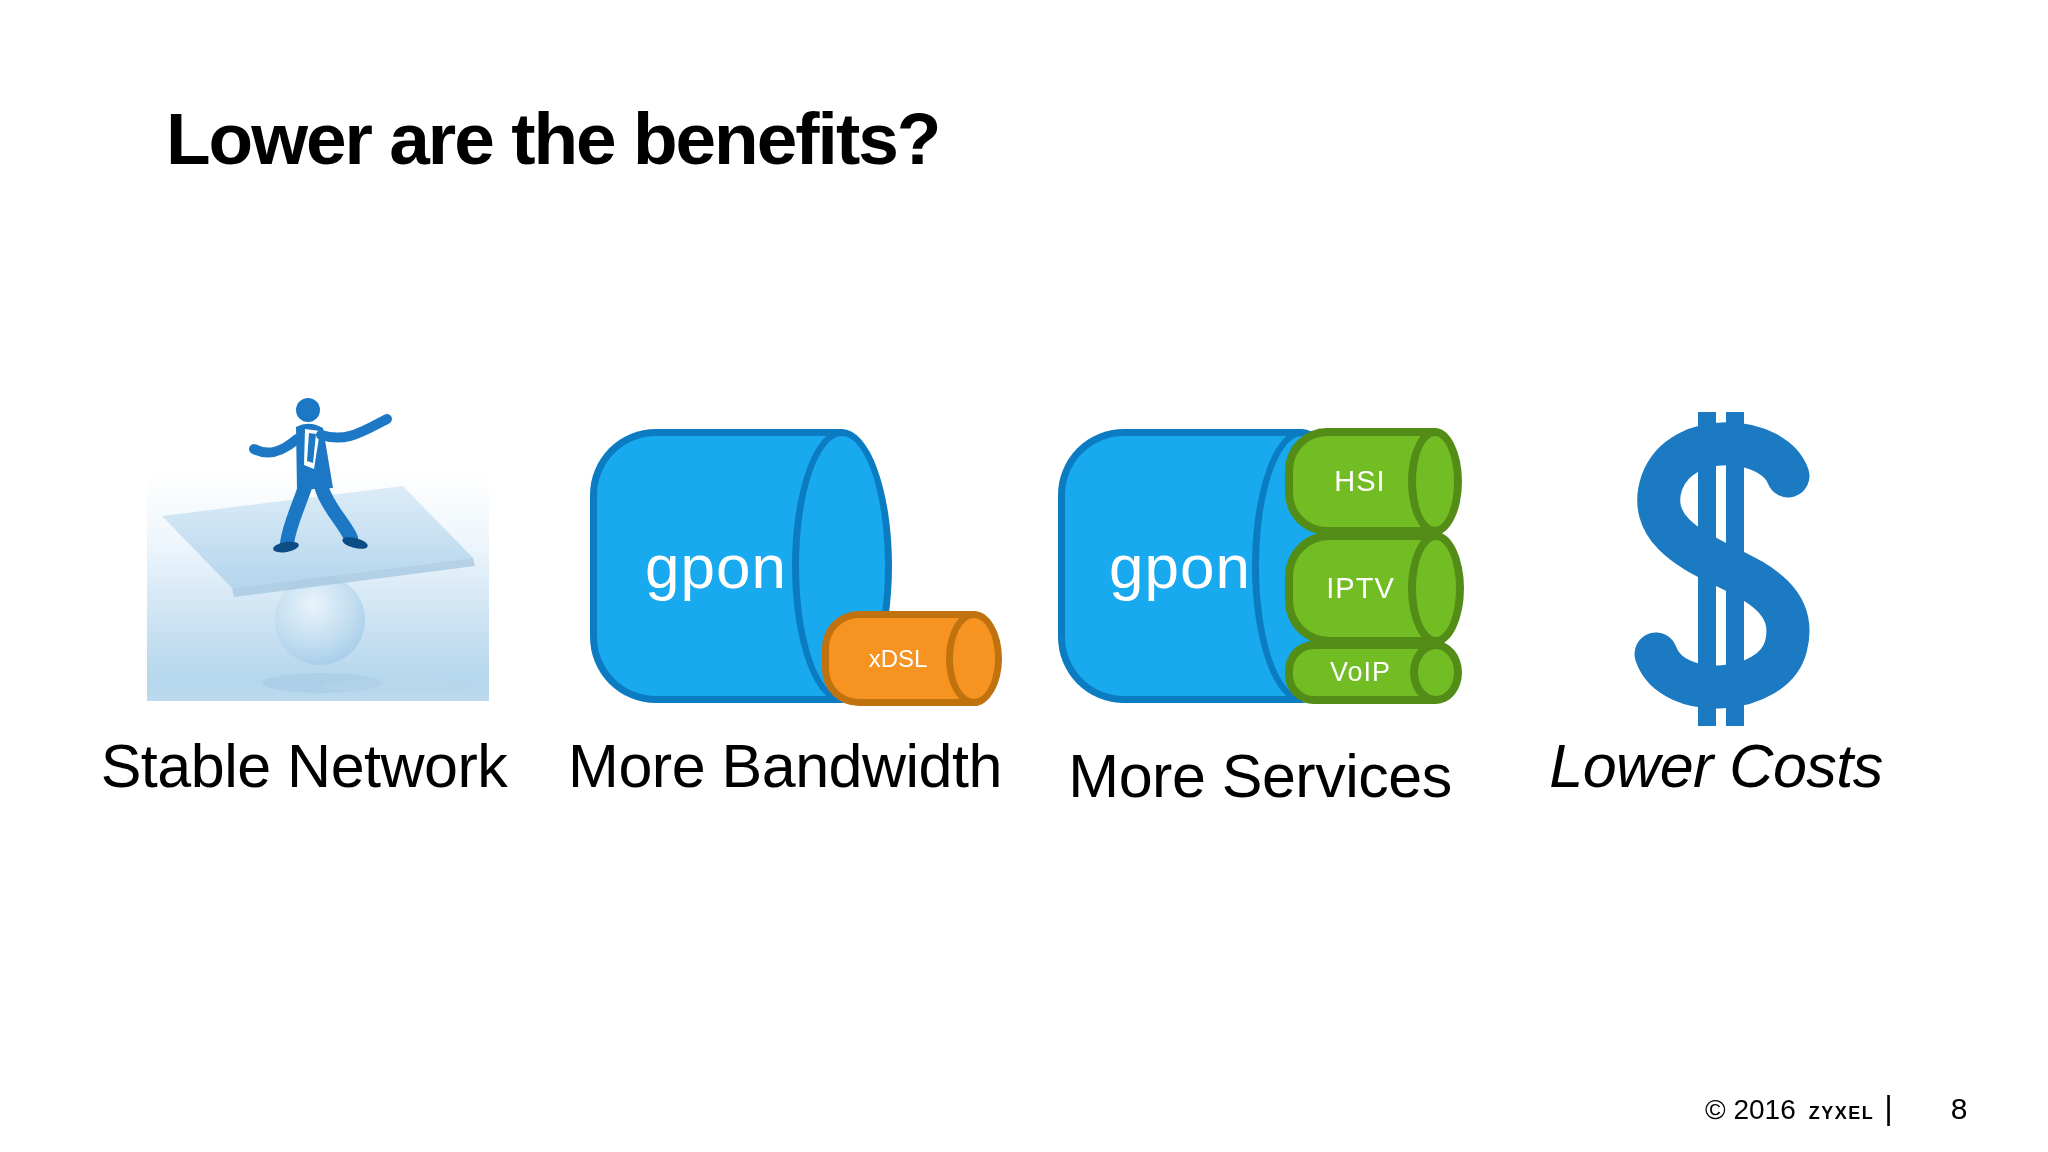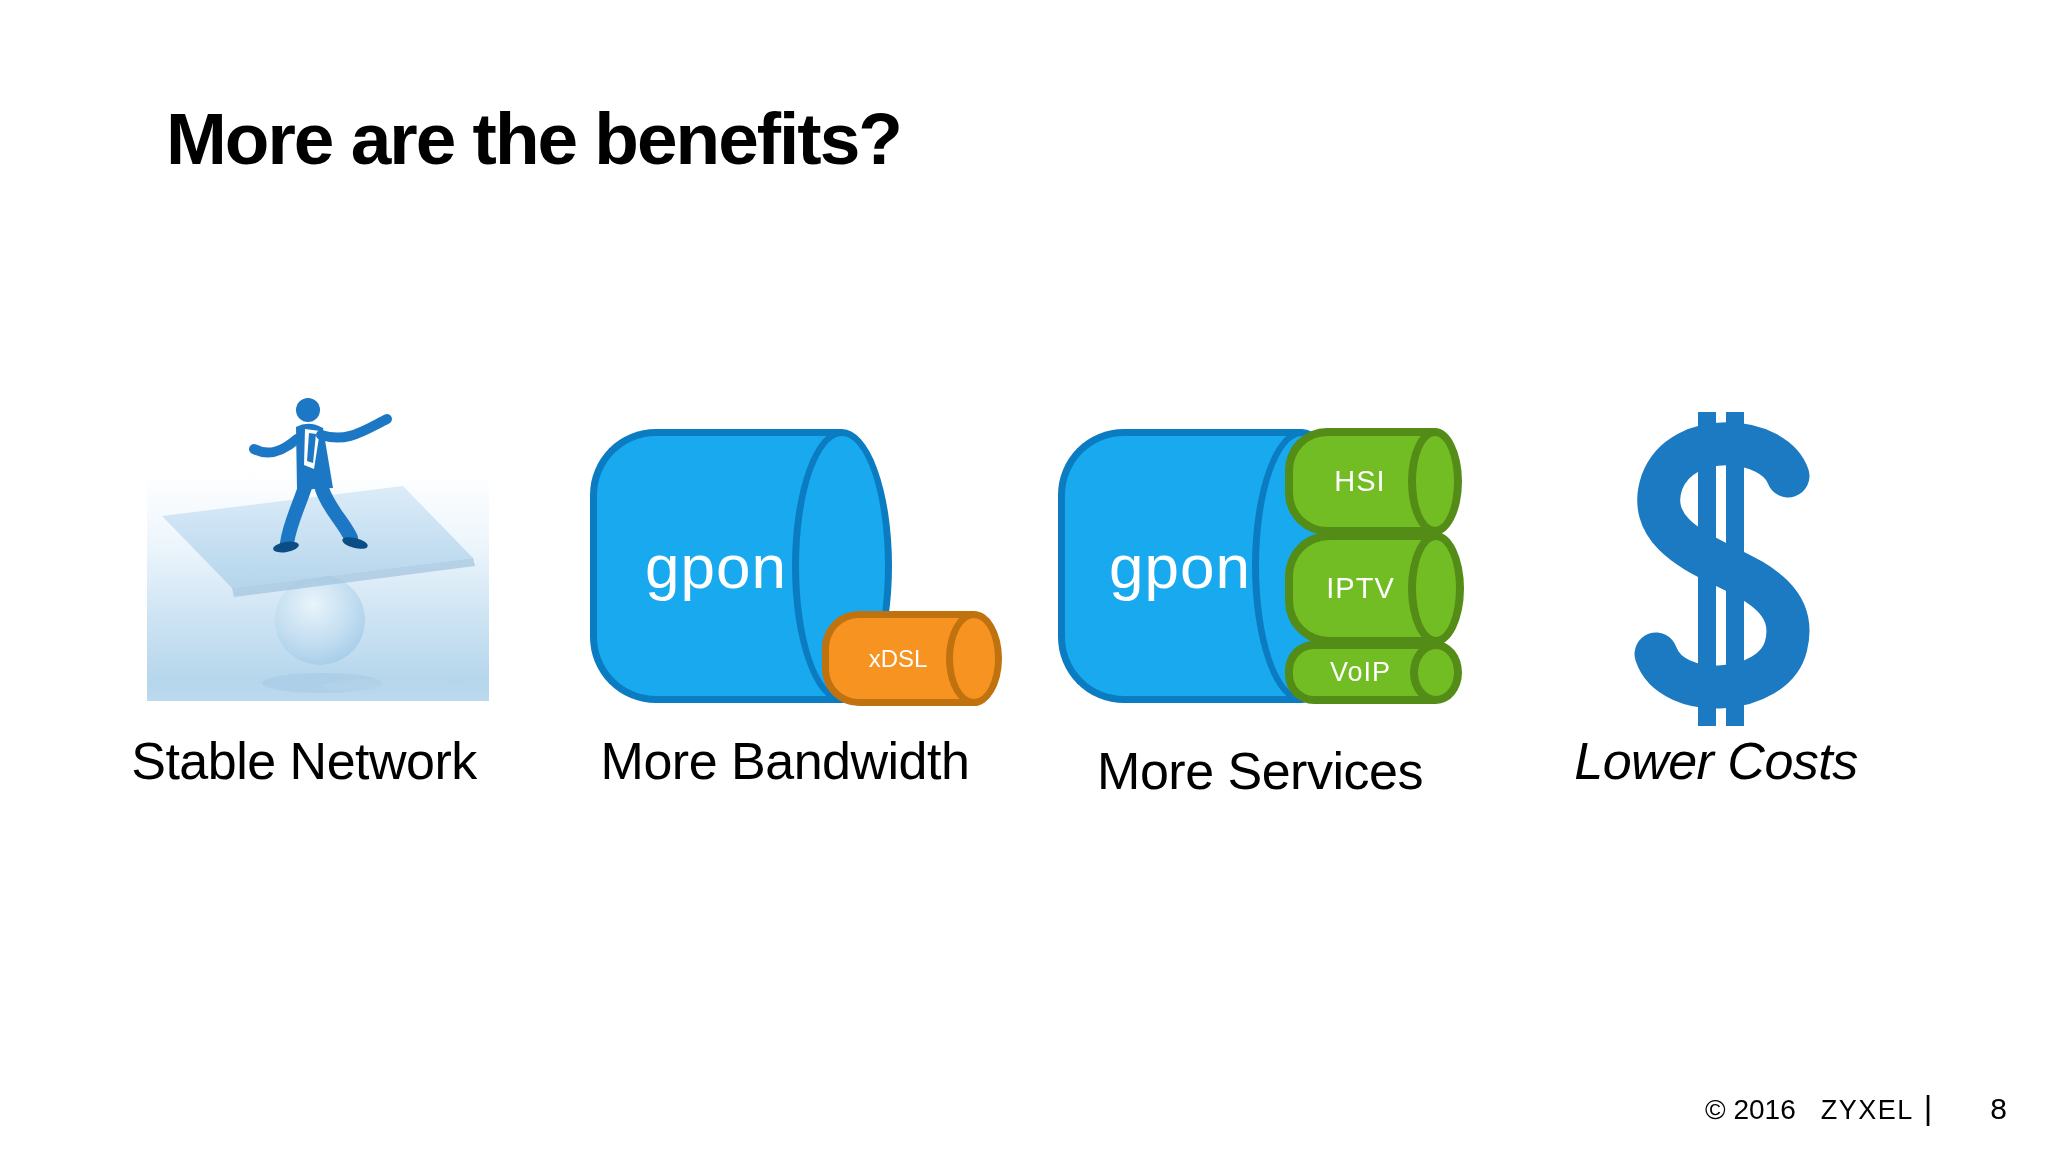--- a/index.html
+++ b/index.html
@@ -40,36 +40,36 @@
   .t-xdsl{font-size:24px;}
   .t-svc{font-size:29px;letter-spacing:1px;}
   .t-svc-sm{font-size:27px;letter-spacing:1px;text-align:right;}
 
   
   .dollar{position:absolute;left:1610px;top:412px;width:220px;height:314px;}
   .dollar svg{display:block;width:100%;height:100%;}
 
   
   .caption{position:absolute;top:731px;transform:translateX(-50%);
-      font-size:52px;color:#000;letter-spacing:-0.5px;white-space:nowrap;}
+      font-size:61px;color:#000;letter-spacing:-0.5px;white-space:nowrap;}
   .cap1{left:304px;} .cap2{left:785px;} .cap3{left:1260px;margin-top:10px;} .cap4{left:1716px;font-style:italic;}
 
   
   .footer{position:absolute;left:1705px;top:1089px;display:flex;align-items:baseline;
       color:#000;font-size:28px;white-space:nowrap;}
-  .footer .brand{margin-left:25px;font-weight:400;letter-spacing:1.5px;font-size:27px;}
+  .footer .brand{margin-left:13px;font-weight:700;letter-spacing:1.5px;font-size:18px;}
   .footer .sep{margin-left:10px;font-size:33px;}
   .footer .pagenum{margin-left:58px;font-size:30px;}
 </style>
 </head>
 <body>
 
 <div class="abs" style="inset:0;">
 
-  <h1 class="title">More are the benefits?</h1>
+  <h1 class="title">Lower are the benefits?</h1>
 
   <div class="art">
     <svg viewBox="0 0 342 318">
       <defs>
         <radialGradient id="ballG" cx="42%" cy="32%" r="75%">
           <stop offset="0%" stop-color="#e9f4fb"></stop>
             <stop offset="60%" stop-color="#c2ddf0"></stop>
           <stop offset="100%" stop-color="#a2cbe8"></stop>
         </radialGradient>
         <linearGradient id="boardG" x1="0" y1="0" x2="0" y2="1">

